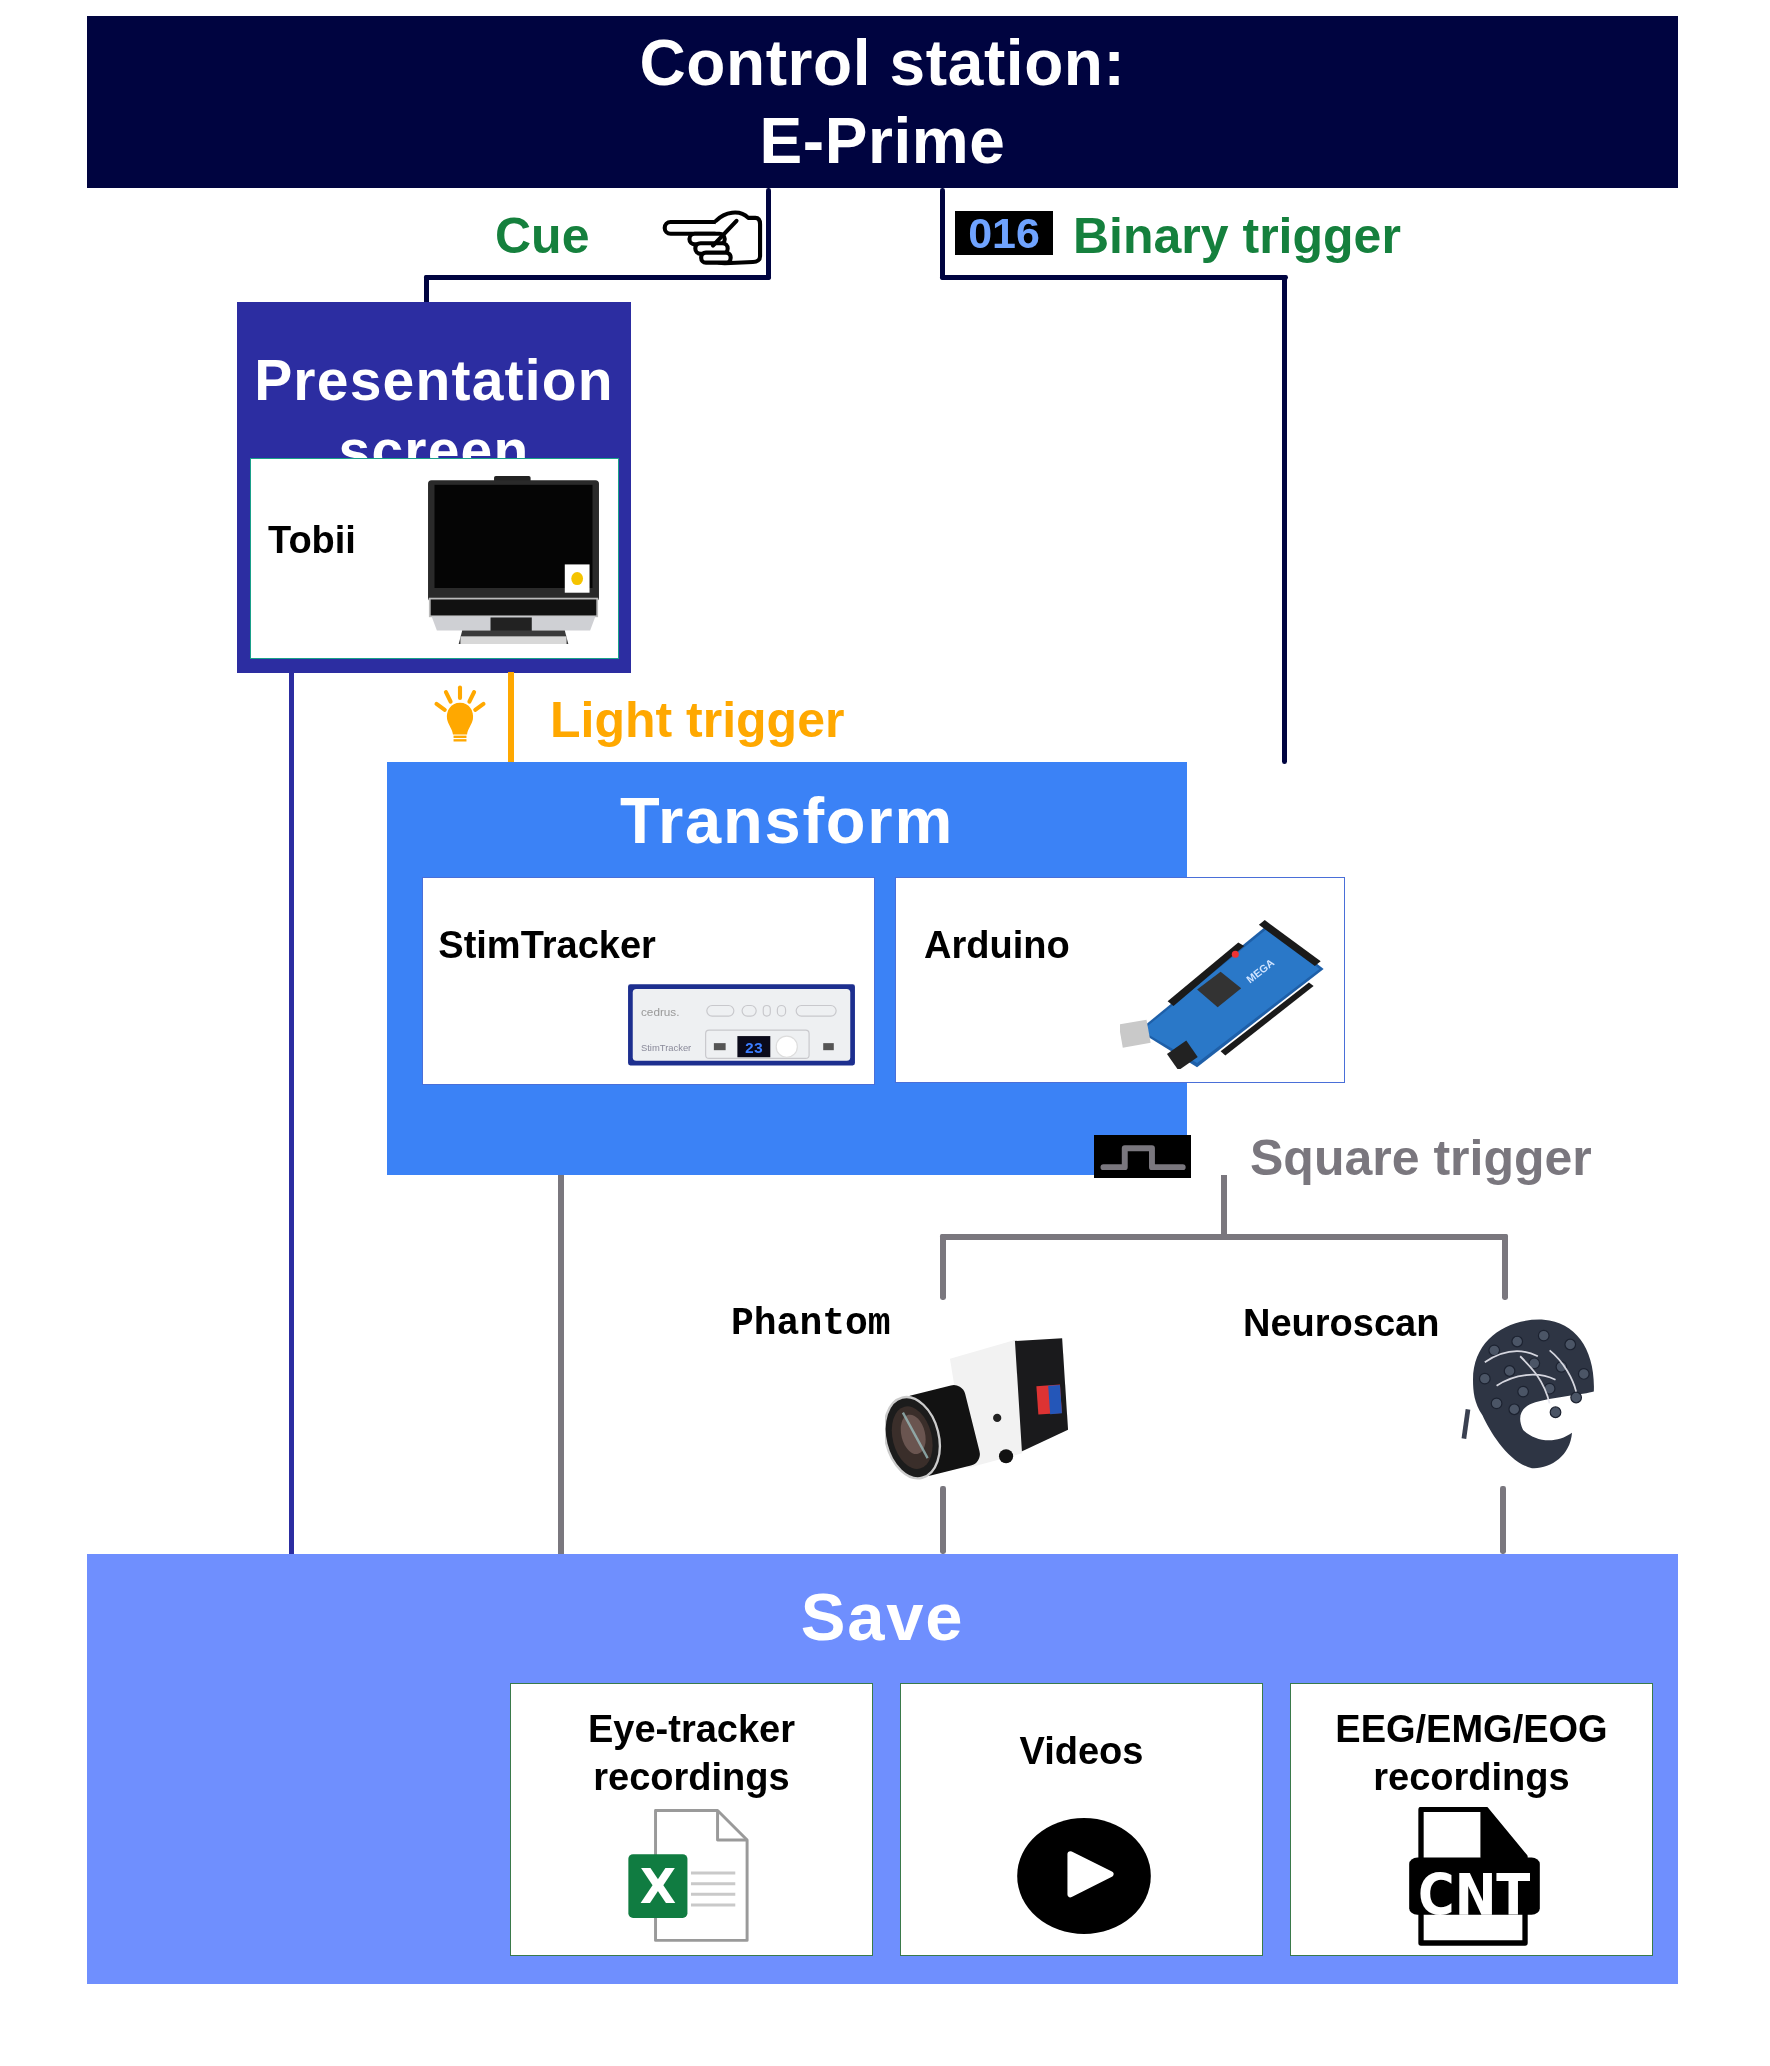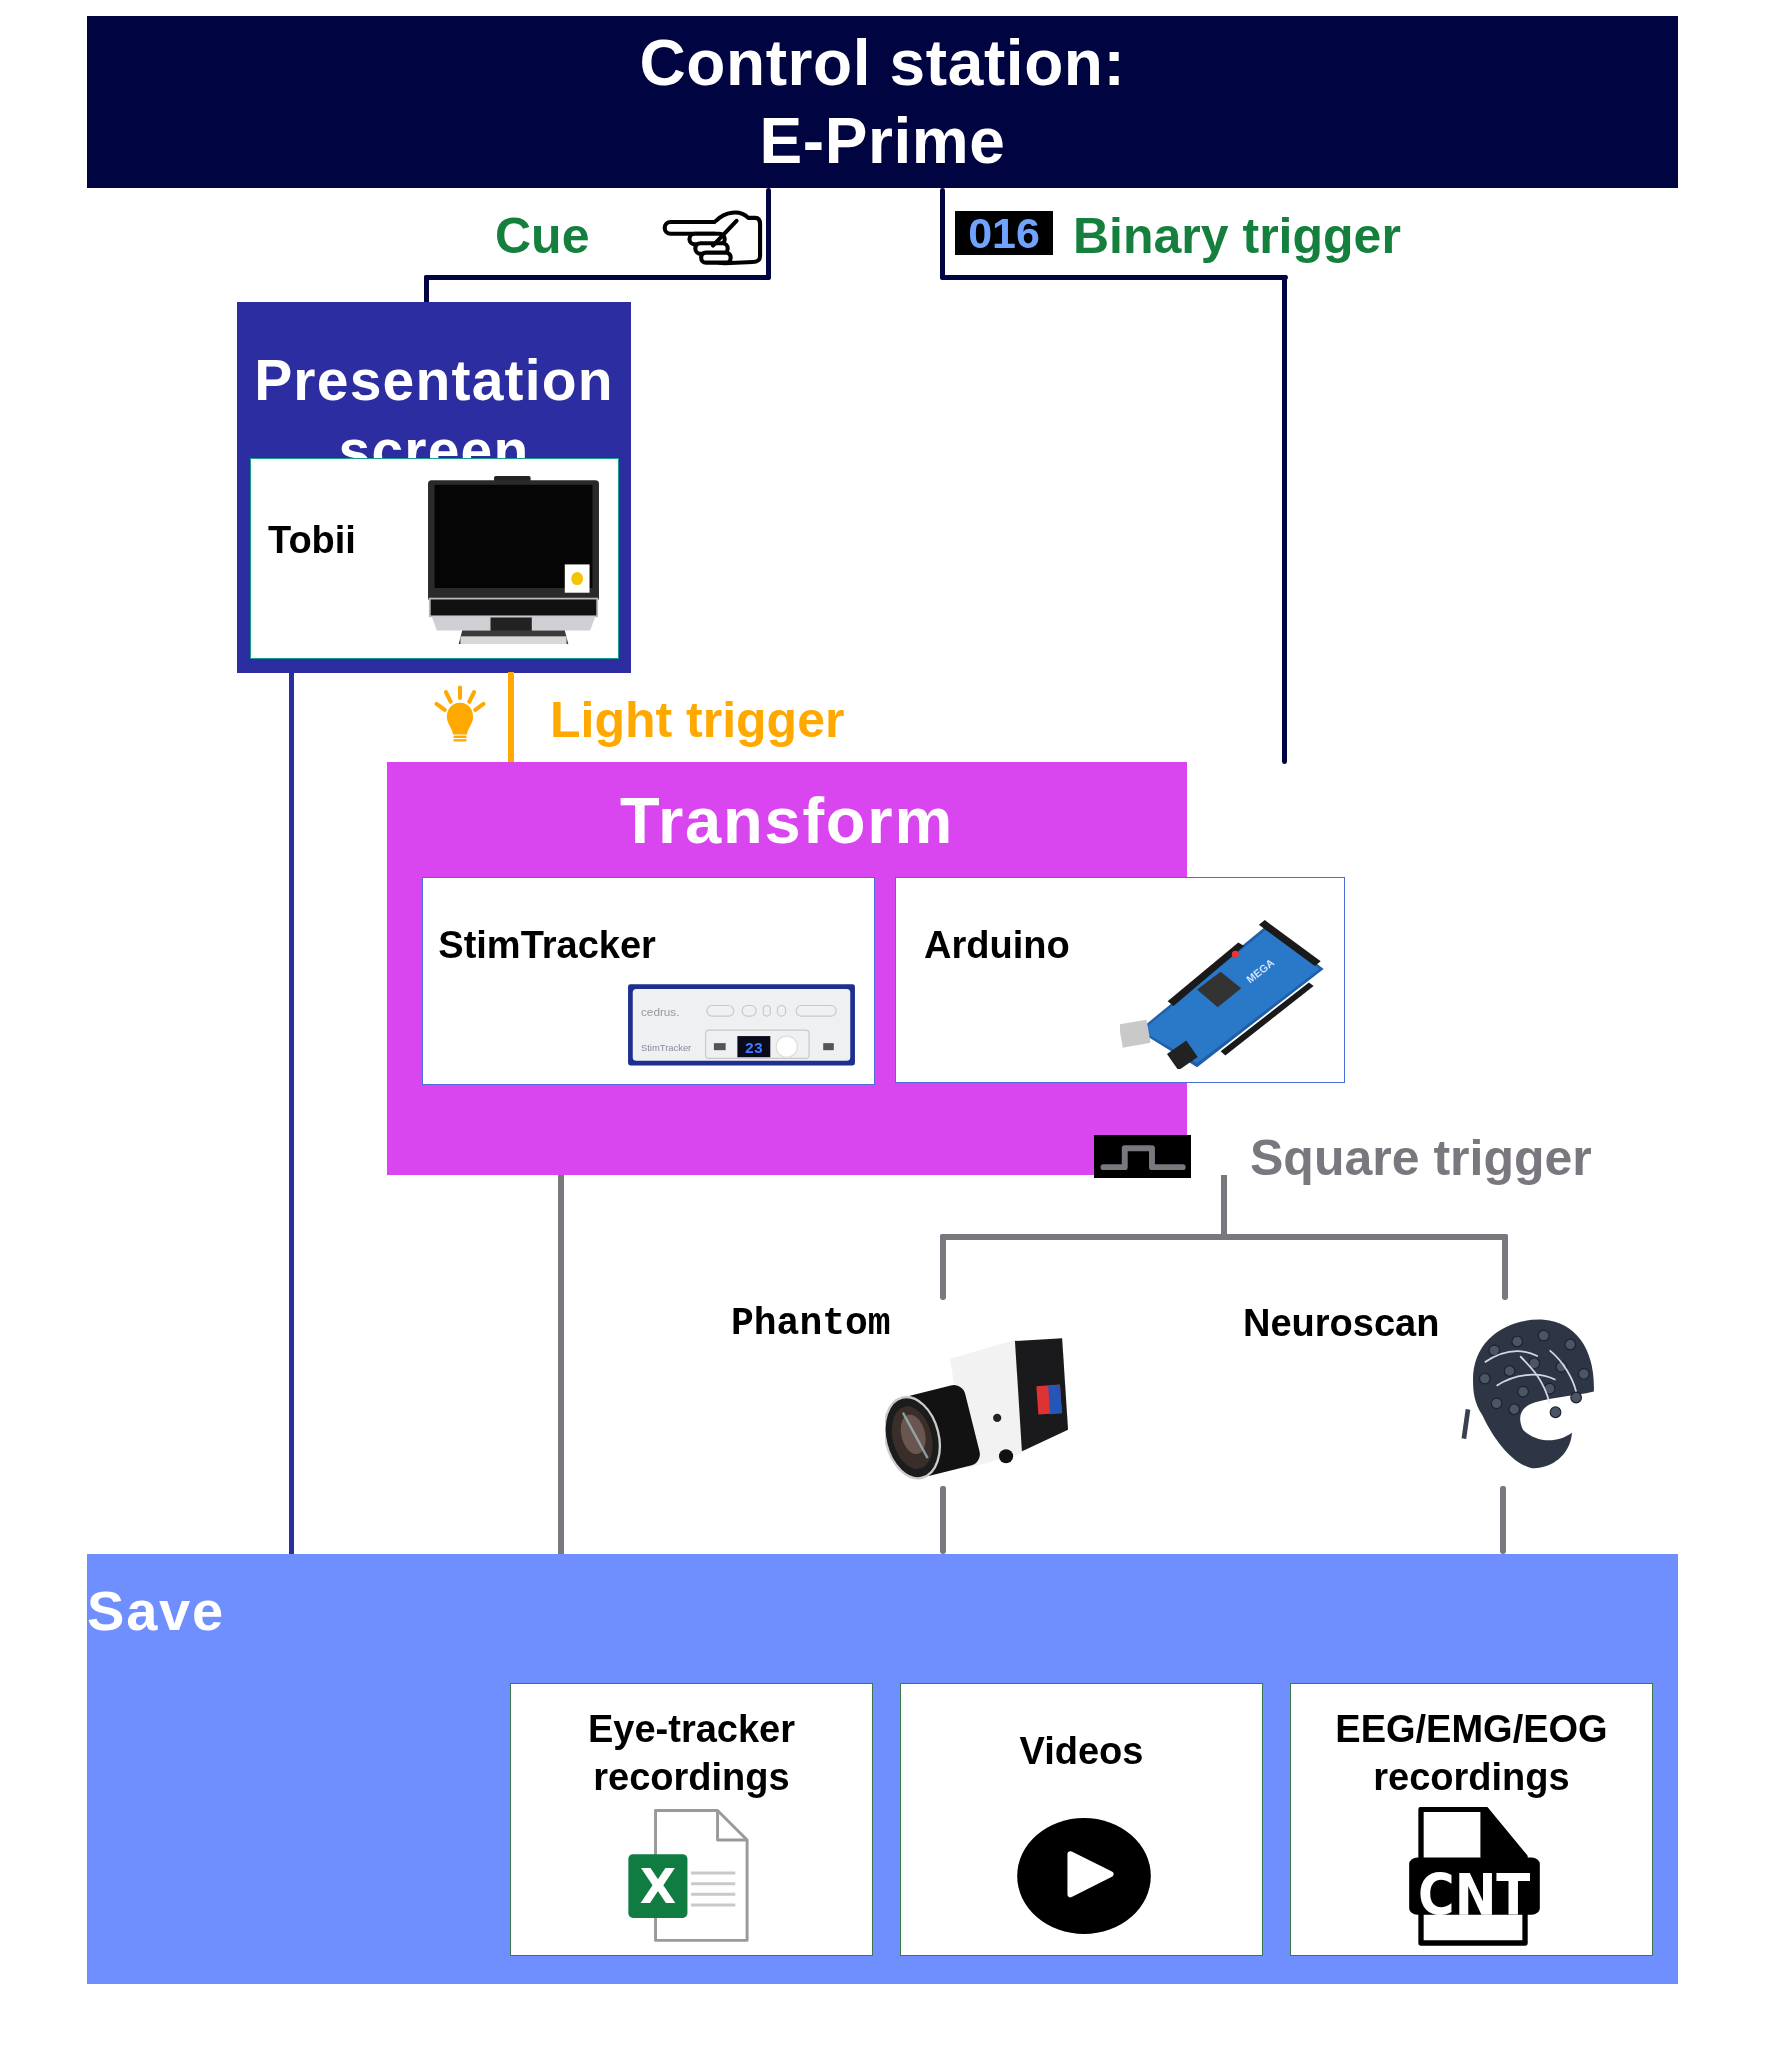--- a/index.html
+++ b/index.html
@@ -19,30 +19,30 @@
 
     
     #presentation { left: 237px; top: 302px; width: 394px; height: 371px; background: #2C2DA1; }
     #presentation .title { position: absolute; left: 0; top: 5.9px; width: 100%; text-align: center;
               color: #fff; font-size: 57px; line-height: 70px; letter-spacing: 1.2px; margin-top: 37px; }
     #tobii-card { position: absolute; left: 13px; top: 156px; width: 369px; height: 201px;
               background: #fff; border: 1.2px solid #1aa08a; box-sizing: border-box; }
     .card-label { position: absolute; color: #000; font-size: 38px; }
 
     
-    #transform { left: 387px; top: 762px; width: 800px; height: 413px; background: #d946ef; }
+    #transform { left: 387px; top: 762px; width: 800px; height: 413px; background: #3b82f6; }
     #transform .title { position: absolute; left: 0; top: 20.7px; width: 100%; text-align: center;
               color: #fff; font-size: 65px; letter-spacing: 1.8px; }
     .t-card { position: absolute; top: 115px; height: 208px; background: #fff;
               border: 1.8px solid #4a6fd8; box-sizing: border-box; }
 
     
     #save { left: 87px; top: 1554px; width: 1591px; height: 430px; background: #6F8FFE; }
-    #save .title { position: absolute; left: 0; top: 23.6px; width: 100%; 
-              color: #fff; font-size: 56px; letter-spacing: 1.8px; }
+    #save .title { position: absolute; left: 0; top: 23.6px; width: 100%; text-align: center;
+              color: #fff; font-size: 67px; letter-spacing: 1.8px; }
     .s-card { position: absolute; top: 129px; width: 363px; height: 273px; background: #fff;
               border: 1.2px solid #3a7a4a; box-sizing: border-box; }
     .s-card .s-label { position: absolute; left: 0; width: 100%; text-align: center; color: #000;
               font-size: 38px; line-height: 47px; }
     .s-icon { position: absolute; }
   </style>
 </head>
 <body>
 
 <div id="header" class="abs">

